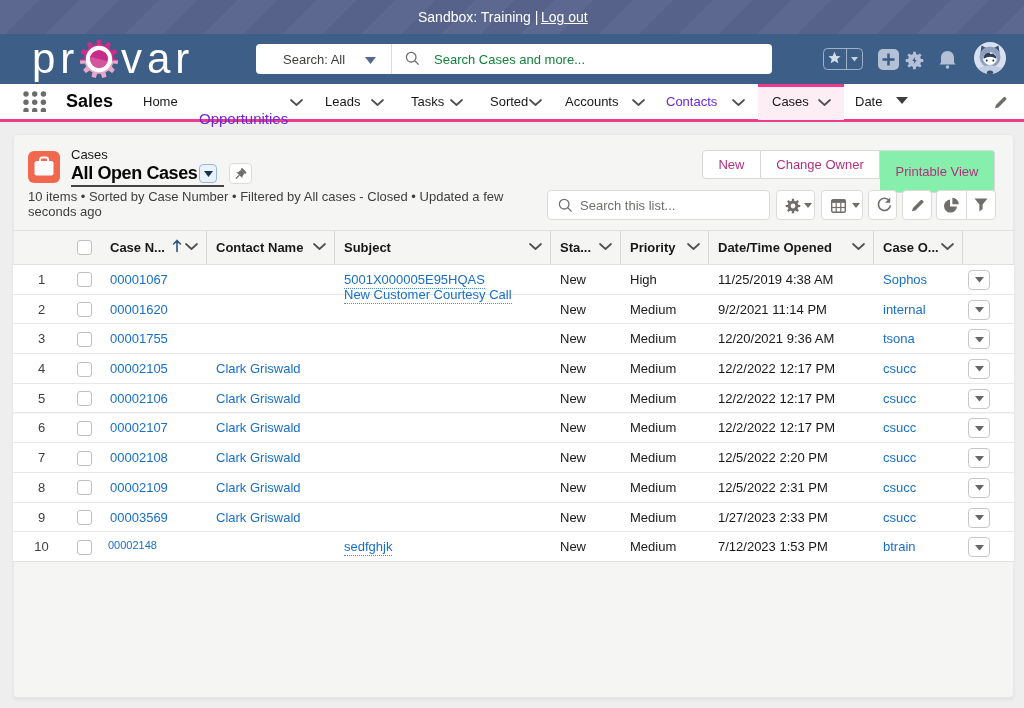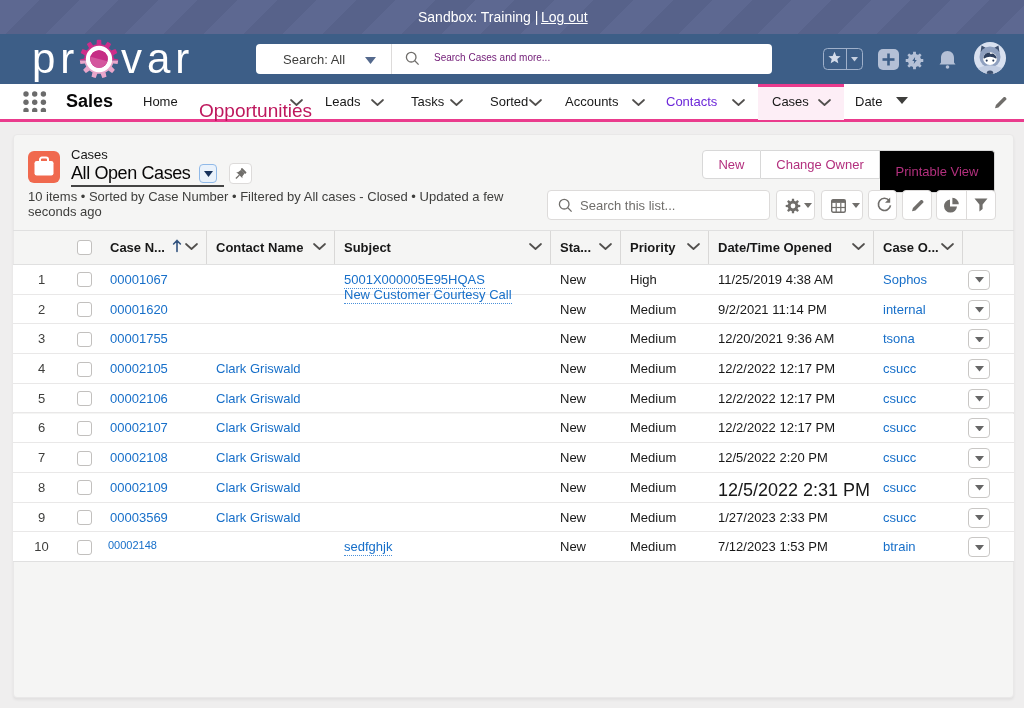--- a/index.html
+++ b/index.html
@@ -33,21 +33,21 @@
 <div style="position:absolute;left:256px;top:44px;width:516px;height:30px;background:#fff;border-radius:4px"></div>
 <div style="position:absolute;left:283px;top:52px;font-size:13px;color:#3e3e3c">Search: All</div>
 <svg style="position:absolute;left:365px;top:57px" width="11" height="7" viewBox="0 0 11 7">
     <path d="M0 0 H11 L5.5 7 Z" fill="#54698d"></path>
   </svg>
 <div style="position:absolute;left:391px;top:44px;width:1px;height:30px;background:#dddbda"></div>
 <svg style="position:absolute;left:405px;top:51px" width="15" height="15" viewBox="0 0 15 15">
     <circle cx="6.2" cy="6.2" r="4.8" fill="none" stroke="#706e6b" stroke-width="1.3"></circle>
     <line x1="9.8" y1="9.8" x2="13.6" y2="13.6" stroke="#706e6b" stroke-width="1.3"></line>
   </svg>
-<div style="position:absolute;left:434px;top:52px;font-size:10px;color:#701a75">Search Cases and more...</div>
+<div style="position:absolute;left:434px;top:52px;font-size:13px;color:#15803d">Search Cases and more...</div>
 <svg style="position:absolute;left:823px;top:48px" width="40" height="22" viewBox="0 0 40 22">
 <rect x="0.5" y="0.5" width="39" height="21" rx="4" fill="none" stroke="#9fb0ca"></rect>
 <line x1="23.5" y1="0.5" x2="23.5" y2="21.5" stroke="#9fb0ca"></line>
 <path d="M11.5 3.8 L13.3 7.9 L17.6 8.2 L14.3 11.1 L15.3 15.3 L11.5 13 L7.7 15.3 L8.7 11.1 L5.4 8.2 L9.7 7.9 Z" fill="#d4dcea"></path>
 <path d="M28 9 h7 l-3.5 4.5 Z" fill="#c6d0e0"></path>
 </svg>
 <svg style="position:absolute;left:878px;top:49px" width="21" height="21" viewBox="0 0 21 21">
 <rect x="0" y="0" width="21" height="21" rx="5" fill="#b4c0d6"></rect>
 <line x1="10.5" y1="4.5" x2="10.5" y2="16.5" stroke="#3d5e87" stroke-width="2.6"></line>
 <line x1="4.5" y1="10.5" x2="16.5" y2="10.5" stroke="#3d5e87" stroke-width="2.6"></line>
@@ -86,21 +86,21 @@
     <circle cx="20.4" cy="3.0" r="2.7" fill="#6b6b6b"></circle>
     <circle cx="3.0" cy="11.2" r="2.7" fill="#6b6b6b"></circle>
     <circle cx="11.7" cy="11.2" r="2.7" fill="#6b6b6b"></circle>
     <circle cx="20.4" cy="11.2" r="2.7" fill="#6b6b6b"></circle>
     <circle cx="3.0" cy="19.4" r="2.7" fill="#6b6b6b"></circle>
     <circle cx="11.7" cy="19.4" r="2.7" fill="#6b6b6b"></circle>
     <circle cx="20.4" cy="19.4" r="2.7" fill="#6b6b6b"></circle>
   </svg>
 <div style="position:absolute;left:66px;top:91px;font-size:18px;font-weight:bold;color:#080707">Sales</div>
 <div style="position:absolute;left:143px;top:94px;font-size:13px;color:#181818">Home</div>
-<div style="position:absolute;left:199px;top:100px;font-size:19px;color:#be185d">Opportunities</div>
+<div style="position:absolute;left:199px;top:110px;font-size:15px;color:#6d28d9">Opportunities</div>
 <svg style="position:absolute;left:290px;top:99px" width="13" height="8" viewBox="0 0 13 8">
     <path d="M1 1 L6.5 6 L12 1" fill="none" stroke="#514f4d" stroke-width="1.7" stroke-linecap="round" stroke-linejoin="round"></path>
   </svg>
 <div style="position:absolute;left:325px;top:94px;font-size:13px;color:#181818">Leads</div>
 <svg style="position:absolute;left:371px;top:99px" width="13" height="8" viewBox="0 0 13 8">
     <path d="M1 1 L6.5 6 L12 1" fill="none" stroke="#514f4d" stroke-width="1.7" stroke-linecap="round" stroke-linejoin="round"></path>
   </svg>
 <div style="position:absolute;left:411px;top:94px;font-size:13px;color:#181818">Tasks</div>
 <svg style="position:absolute;left:450px;top:99px" width="13" height="8" viewBox="0 0 13 8">
     <path d="M1 1 L6.5 6 L12 1" fill="none" stroke="#514f4d" stroke-width="1.7" stroke-linecap="round" stroke-linejoin="round"></path>
@@ -129,41 +129,41 @@
 <svg style="position:absolute;left:994px;top:95px" width="14" height="15" viewBox="0 0 14 15">
     <path d="M1 13.2 L1.9 10 L9.6 2.3 C10.1 1.8 10.9 1.8 11.4 2.3 L12.1 3 C12.6 3.5 12.6 4.3 12.1 4.8 L4.4 12.5 L1 13.2 Z" fill="#706e6b"></path>
   </svg>
 <div style="position:absolute;left:13px;top:134px;width:1001px;height:564px;background:#f5f5f4;border-radius:4px;border:1px solid #e9e8e8;box-shadow:0 2px 3px rgba(0,0,0,.06)"></div>
 <svg style="position:absolute;left:28px;top:151px" width="32" height="32" viewBox="0 0 32 32">
 <rect width="32" height="32" rx="6" fill="#f0694e"></rect>
 <path d="M12 10.5 L12 8.5 C12 7.4 12.9 6.5 14 6.5 L18 6.5 C19.1 6.5 20 7.4 20 8.5 L20 10.5" fill="none" stroke="#fff" stroke-width="2"></path>
 <rect x="6.5" y="10" width="19" height="14.5" rx="2.2" fill="#fff"></rect>
 </svg>
 <div style="position:absolute;left:71px;top:147px;font-size:13px;color:#181818">Cases</div>
-<div style="position:absolute;left:71px;top:163px;font-size:18px;font-weight:normal;letter-spacing:-0.4px;color:#080707">All Open Cases</div>
+<div style="position:absolute;left:71px;top:163px;font-size:18px;font-weight:bold;letter-spacing:-0.4px;color:#080707">All Open Cases</div>
 <div style="position:absolute;left:71px;top:185px;width:153px;height:2px;background:#444"></div>
 <div style="position:absolute;left:199px;top:164px;width:18px;height:19px;background:#eaf2fb;border:1px solid #90b9e8;border-radius:4px"></div>
 <svg style="position:absolute;left:203.5px;top:171px" width="9" height="6" viewBox="0 0 9 6">
     <path d="M0 0 H9 L4.5 6 Z" fill="#17325c"></path>
   </svg>
 <div style="position:absolute;left:229px;top:163px;width:23px;height:21px;background:#fff;border:1px solid #dddbda;border-radius:4px"></div>
 <svg style="position:absolute;left:234px;top:167px" width="14" height="14" viewBox="0 0 15 15">
 <g transform="rotate(45 6.5 6.5)">
 <g fill="#706e6b">
         <rect x="3.9" y="1" width="7.2" height="2.2" rx="0.8"></rect>
 <path d="M4.9 3.2 L10.1 3.2 L10.8 7.4 L12.2 8.6 L2.8 8.6 L4.2 7.4 Z"></path>
 <rect x="6.8" y="8.6" width="1.4" height="5.2"></rect>
       </g>
 </g>
 </svg>
 <div style="position:absolute;left:28px;top:190px;width:490px;font-size:13px;color:#3e3e3c;line-height:14.6px">10 items • Sorted by Case Number • Filtered by All cases - Closed • Updated a few seconds ago</div>
 <div style="position:absolute;left:702px;top:150px;width:293px;height:29px;display:flex">
 <div style="width:59px;height:29px;background:#fff;border:1px solid #d8d8d8;border-radius:4px 0 0 4px;font-size:13px;color:#b3307e;display:flex;align-items:center;justify-content:center">New</div>
 <div style="width:119px;height:29px;background:#fff;border:1px solid #d8d8d8;border-left:none;font-size:13px;color:#b3307e;display:flex;align-items:center;justify-content:center">Change Owner</div>
-<div style="width:115px;height:43px;background:#000000;border:1px solid #d8d8d8;border-left:none;border-radius:0 4px 4px 0;font-size:13px;color:#b3307e;display:flex;align-items:center;justify-content:center">Printable View</div>
+<div style="width:115px;height:43px;background:#86efac;border:1px solid #d8d8d8;border-left:none;border-radius:0 4px 4px 0;font-size:13px;color:#b3307e;display:flex;align-items:center;justify-content:center">Printable View</div>
 </div>
 <div style="position:absolute;left:547px;top:190px;width:223px;height:30px;background:#fff;border:1px solid #dddbda;border-radius:4px"></div>
 <svg style="position:absolute;left:558px;top:198px" width="15" height="15" viewBox="0 0 15 15">
     <circle cx="6.2" cy="6.2" r="4.8" fill="none" stroke="#706e6b" stroke-width="1.3"></circle>
     <line x1="9.8" y1="9.8" x2="13.6" y2="13.6" stroke="#706e6b" stroke-width="1.3"></line>
   </svg>
 <div style="position:absolute;left:580px;top:198px;font-size:13px;color:#706e6b">Search this list...</div>
 <div style="position:absolute;left:776px;top:190px;width:39px;height:30px;background:#fff;border:1px solid #dddbda;border-radius:4px">
     <svg style="position:absolute;left:8px;top:7px" width="16" height="16" viewBox="-8 -8 16 16">
       <path d="M0.0,-7.3 0.6,-7.3 1.1,-7.2 1.2,-5.2 1.6,-5.0 2.0,-4.9 2.4,-4.7 2.8,-4.5 4.3,-5.9 4.7,-5.6 5.2,-5.2 5.6,-4.7 5.9,-4.3 4.5,-2.8 4.7,-2.4 4.9,-2.0 5.0,-1.6 5.2,-1.2 7.2,-1.1 7.3,-0.6 7.3,0.0 7.3,0.6 7.2,1.1 5.2,1.2 5.0,1.6 4.9,2.0 4.7,2.4 4.5,2.8 5.9,4.3 5.6,4.7 5.2,5.2 4.7,5.6 4.3,5.9 2.8,4.5 2.4,4.7 2.0,4.9 1.6,5.0 1.2,5.2 1.1,7.2 0.6,7.3 0.0,7.3 -0.6,7.3 -1.1,7.2 -1.2,5.2 -1.6,5.0 -2.0,4.9 -2.4,4.7 -2.8,4.5 -4.3,5.9 -4.7,5.6 -5.2,5.2 -5.6,4.7 -5.9,4.3 -4.5,2.8 -4.7,2.4 -4.9,2.0 -5.0,1.6 -5.2,1.2 -7.2,1.1 -7.3,0.6 -7.3,0.0 -7.3,-0.6 -7.2,-1.1 -5.2,-1.2 -5.0,-1.6 -4.9,-2.0 -4.7,-2.4 -4.5,-2.8 -5.9,-4.3 -5.6,-4.7 -5.2,-5.2 -4.7,-5.6 -4.3,-5.9 -2.8,-4.5 -2.4,-4.7 -2.0,-4.9 -1.6,-5.0 -1.2,-5.2 -1.1,-7.2 -0.6,-7.3Z" fill="#706e6b"></path>
@@ -335,21 +335,21 @@
 <svg style="position:absolute;left:974.5px;top:455.55px" width="9" height="5.5" viewBox="0 0 9 5.5">
     <path d="M0 0 H9 L4.5 5.5 Z" fill="#666"></path>
   </svg>
 <div style="position:absolute;left:13px;top:472.9px;width:1001px;height:29.7px;background:#fff;border-bottom:1px solid #e9e8e8"></div>
 <div style="position:absolute;left:13px;top:479.8px;width:57px;text-align:center;font-size:13px;color:#3e3e3c">8</div>
 <span style="position:absolute;left:77px;top:480.2px;width:15px;height:15px;background:#fff;border:1px solid #c2c0be;border-radius:3px"></span>
 <div style="position:absolute;left:110px;top:479.8px;font-size:13px;color:#181818;white-space:nowrap"><a style="color:#176fc9;text-decoration:none">00002109</a></div>
 <div style="position:absolute;left:216px;top:479.8px;font-size:13px;color:#181818;white-space:nowrap"><a style="color:#176fc9;text-decoration:none">Clark Griswald</a></div>
 <div style="position:absolute;left:560px;top:479.8px;font-size:13px;color:#181818;white-space:nowrap">New</div>
 <div style="position:absolute;left:630px;top:479.8px;font-size:13px;color:#181818;white-space:nowrap">Medium</div>
-<div style="position:absolute;left:718px;top:479.8px;font-size:18px;color:#181818;white-space:nowrap">12/5/2022 2:31 PM</div>
+<div style="position:absolute;left:718px;top:479.8px;font-size:13px;color:#181818;white-space:nowrap">12/5/2022 2:31 PM</div>
 <div style="position:absolute;left:883px;top:479.8px;font-size:13px;color:#181818;white-space:nowrap"><a style="color:#176fc9;text-decoration:none">csucc</a></div>
 <div style="position:absolute;left:968px;top:477.8px;width:22px;height:20px;background:#fff;border:1px solid #c9c7c5;border-radius:4px"></div>
 <svg style="position:absolute;left:974.5px;top:485.25px" width="9" height="5.5" viewBox="0 0 9 5.5">
     <path d="M0 0 H9 L4.5 5.5 Z" fill="#666"></path>
   </svg>
 <div style="position:absolute;left:13px;top:502.6px;width:1001px;height:29.7px;background:#fff;border-bottom:1px solid #e9e8e8"></div>
 <div style="position:absolute;left:13px;top:509.5px;width:57px;text-align:center;font-size:13px;color:#3e3e3c">9</div>
 <span style="position:absolute;left:77px;top:510.0px;width:15px;height:15px;background:#fff;border:1px solid #c2c0be;border-radius:3px"></span>
 <div style="position:absolute;left:110px;top:509.5px;font-size:13px;color:#181818;white-space:nowrap"><a style="color:#176fc9;text-decoration:none">00003569</a></div>
 <div style="position:absolute;left:216px;top:509.5px;font-size:13px;color:#181818;white-space:nowrap"><a style="color:#176fc9;text-decoration:none">Clark Griswald</a></div>

